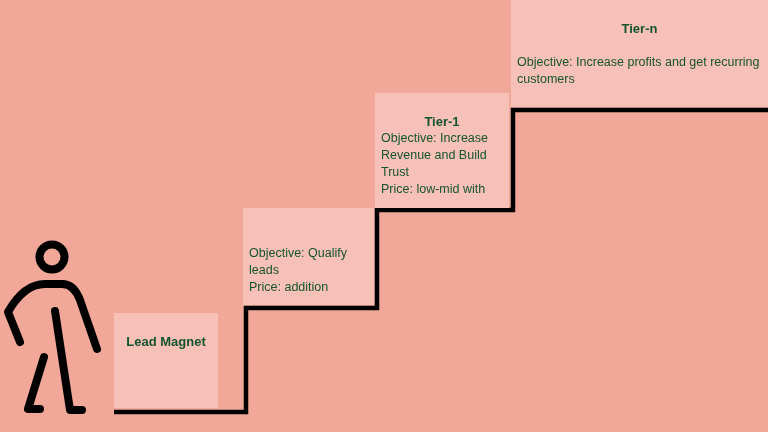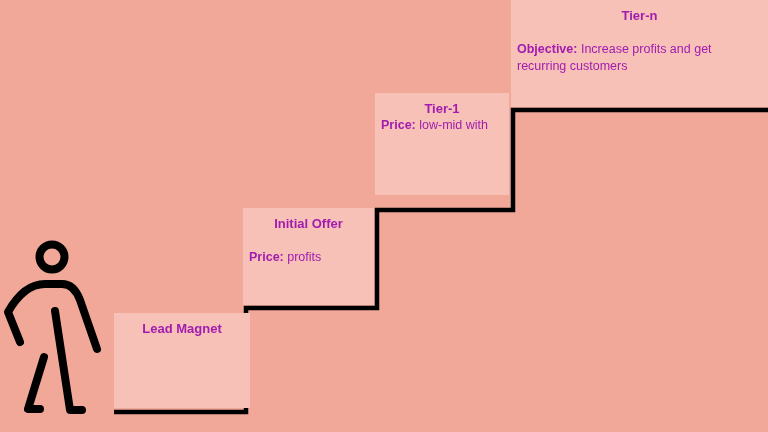--- a/index.html
+++ b/index.html
@@ -6,29 +6,29 @@
   body {
     width: 768px; height: 432px; overflow: hidden;
     background: #f2a898;
     font-family: "Liberation Sans", "DejaVu Sans", sans-serif;
     position: relative;
   }
   .stage { position: absolute; left: 0; top: 0; width: 768px; height: 432px; }
   .box {
     position: absolute;
     background: #f7c1b8;
-    color: #a21caf;
+    color: #14532d;
     font-size: 12.5px;
     line-height: 17px;
     box-sizing: border-box;
-    padding: 7px 6px;
+    padding: 20px 6px;
   }
   .box .title { font-weight: bold; text-align: center; font-size: 13px; }
   .box .gap { height: 17px; }
-  .box b { font-weight: bold; }
+  .box b { font-weight: normal; }
   .stairs { position: absolute; left: 0; top: 0; }
   .person { position: absolute; left: 0; top: 0; }
 </style>
 </head>
 <body>
 
 <div class="stage">
 
   <svg class="stairs" width="768" height="432">
     <polyline points="114,412 246,412 246,308 377,308 377,210 513,210 513,110 768,110" fill="none" stroke="#000" stroke-width="4.5" stroke-linejoin="miter"></polyline>
@@ -36,33 +36,34 @@
 
   <svg class="person" width="110" height="432">
     <g fill="none" stroke="#000" stroke-width="8" stroke-linecap="round" stroke-linejoin="round">
       <circle cx="52" cy="257" r="12.5"></circle>
       <path d="M20,342 L8,312 Q24,284 45,284 L62,284 Q74,284 80,300 L97,349"></path>
       <path d="M55,311 L70,410 L82,410"></path>
       <path d="M44,357 L28,409 L40,409"></path>
     </g>
   </svg>
 
-  <div class="box" style="left:114px; top:313px; width:136px; height:95px;">
+  <div class="box" style="left:114px; top:313px; width:104px; height:95px;">
     <div class="title">Lead Magnet</div>
     <div class="gap"></div>
   </div>
 
   <div class="box" style="left:243px; top:208px; width:131px; height:97px;">
-    <div class="title">Initial Offer</div>
     <div class="gap"></div>
-    <div><b>Price:</b> <span>profits</span></div>
+    <div><b>Objective:</b> <span>Qualify leads</span></div>
+    <div><b>Price:</b> <span>addition</span></div>
   </div>
 
-  <div class="box" style="left:375px; top:93px; width:134px; height:102px;">
+  <div class="box" style="left:375px; top:93px; width:134px; height:115px;">
     <div class="title">Tier-1</div>
+    <div><b>Objective:</b> <span>Increase Revenue and Build Trust</span></div>
     <div><b>Price:</b> <span>low-mid with</span></div>
   </div>
 
   <div class="box" style="left:511px; top:0px; width:257px; height:107px;">
     <div class="title">Tier-n</div>
     <div class="gap"></div>
     <div><b>Objective:</b> <span>Increase profits and get recurring customers</span></div>
   </div>
 
 </div>

